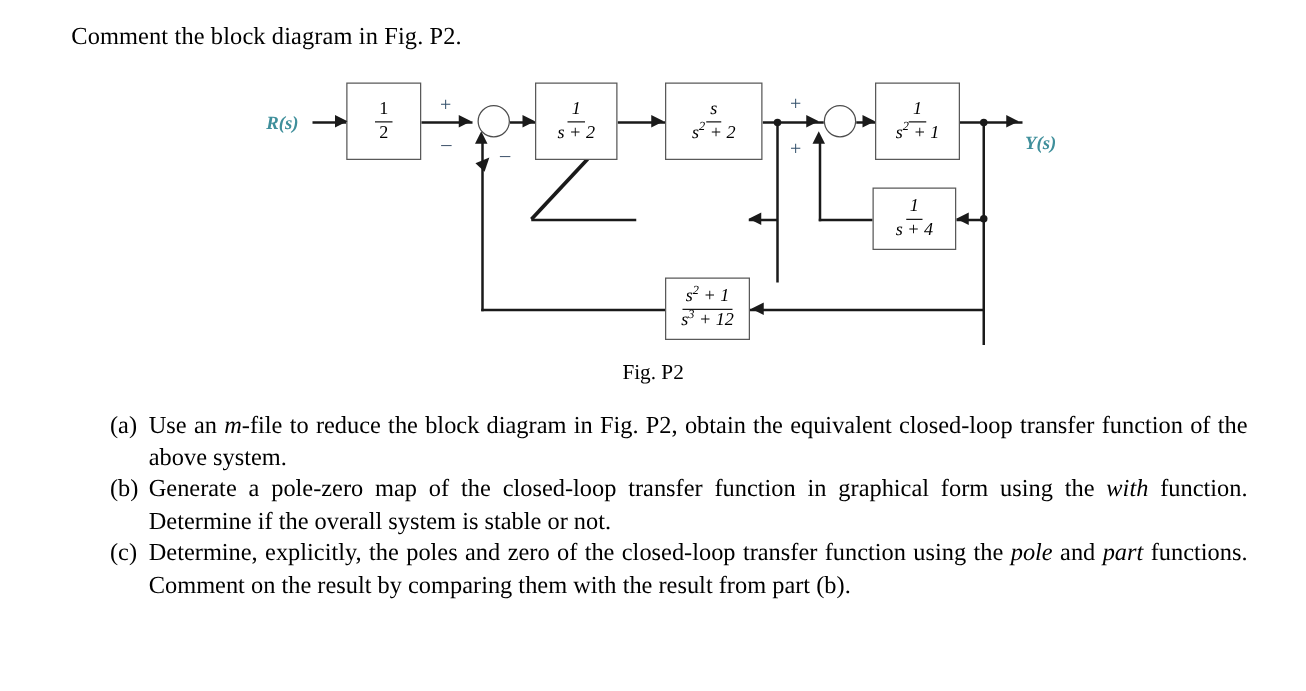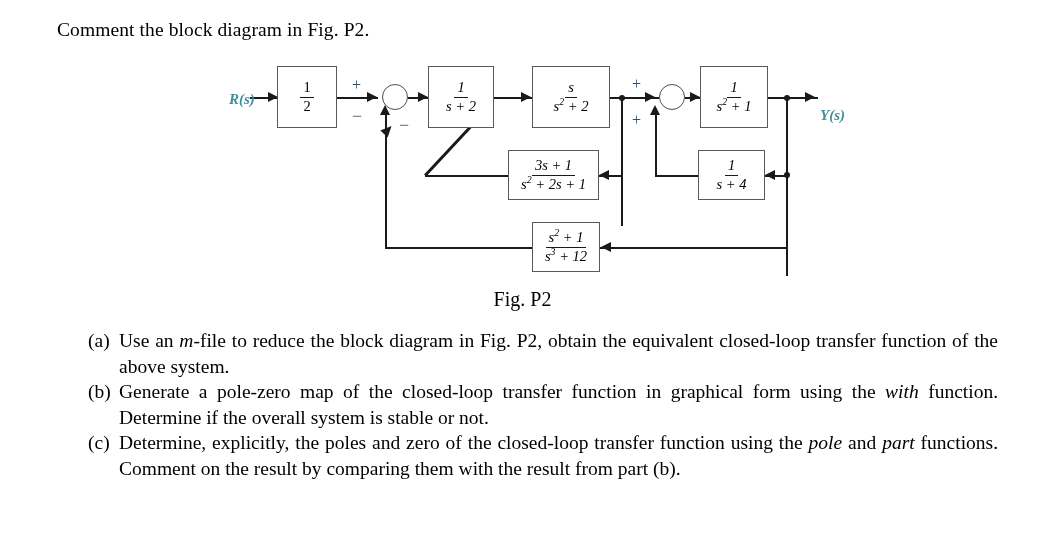--- a/index.html
+++ b/index.html
@@ -166,21 +166,21 @@
     white-space: nowrap;
   }
 
   
   #fig-caption {
     position: absolute;
     left: 0;
     top: 288px;
     width: 1045px;
     text-align: center;
-    font-size: 20px;
+    font-size: 17px;
   }
 
   
   #questions {
     position: absolute;
     left: 88px;
     top: 328px;
     width: 910px;
     font-size: 19.5px;
     line-height: 25.6px;
@@ -202,21 +202,21 @@
   }
   .q-text i { font-style: italic; }
 </style>
 </head>
 <body>
 
 <div id="intro-line">Comment the block diagram in Fig. P2.</div>
 
 <div id="figure">
 
-  <div class="io-label" style="left:213px; top:42px;margin-left:16px;">R(s)</div>
+  <div class="io-label" style="left:213px; top:42px;">R(s)</div>
 
   <div class="wire h" style="left:250px; top:46.5px; width:30px;"></div>
   <div class="arrow right" style="left:268px; top:42.2px;"></div>
 
   <div class="tf-block" style="left:277px; top:16px; width:60px; height:62px;">
     <span class="frac plainnum">
       <span class="num">1</span>
       <span class="den">2</span>
     </span>
   </div>
@@ -280,26 +280,20 @@
   <div class="node-dot" style="left:784px; top:44.7px;"></div>
   <div class="arrow right" style="left:805px; top:42.2px;"></div>
   <div class="io-label" style="left:820px; top:58px;">Y(s)</div>
 
   <div class="wire v" style="left:785.8px; top:46px; height:180px;"></div>
   <div class="node-dot" style="left:784px; top:121.7px;"></div>
 
   <div class="wire h" style="left:765px; top:124.5px; width:22px;"></div>
   <div class="arrow left" style="left:765px; top:120.2px;"></div>
 
-  <div class="tf-block" style="left:508px; top:100px; width:91px; height:50px;">
-    <span class="frac">
-      <span class="num">3s + 1</span>
-      <span class="den">s<sup>2</sup> + 2s + 1</span>
-    </span>
-  </div>
 
   <div class="tf-block" style="left:698px; top:100px; width:67px; height:50px;">
     <span class="frac">
       <span class="num">1</span>
       <span class="den">s + 4</span>
     </span>
   </div>
 
   <div class="wire h" style="left:655px; top:124.5px; width:44px;"></div>
   <div class="wire v" style="left:655px; top:62px; height:64.5px;"></div>

